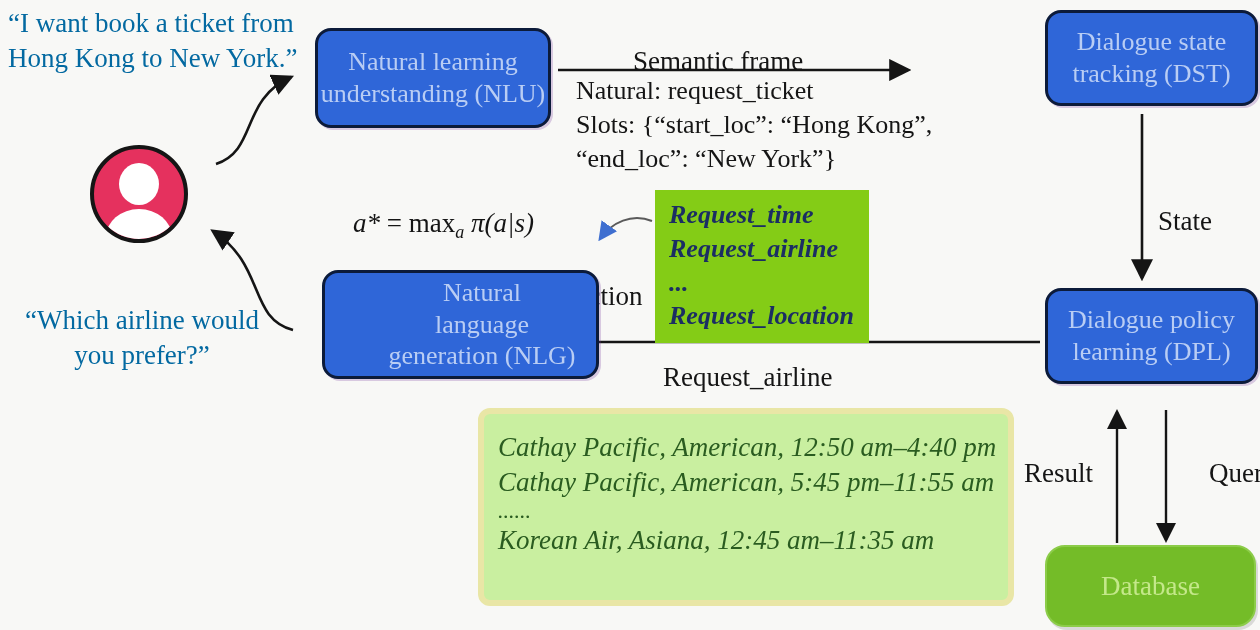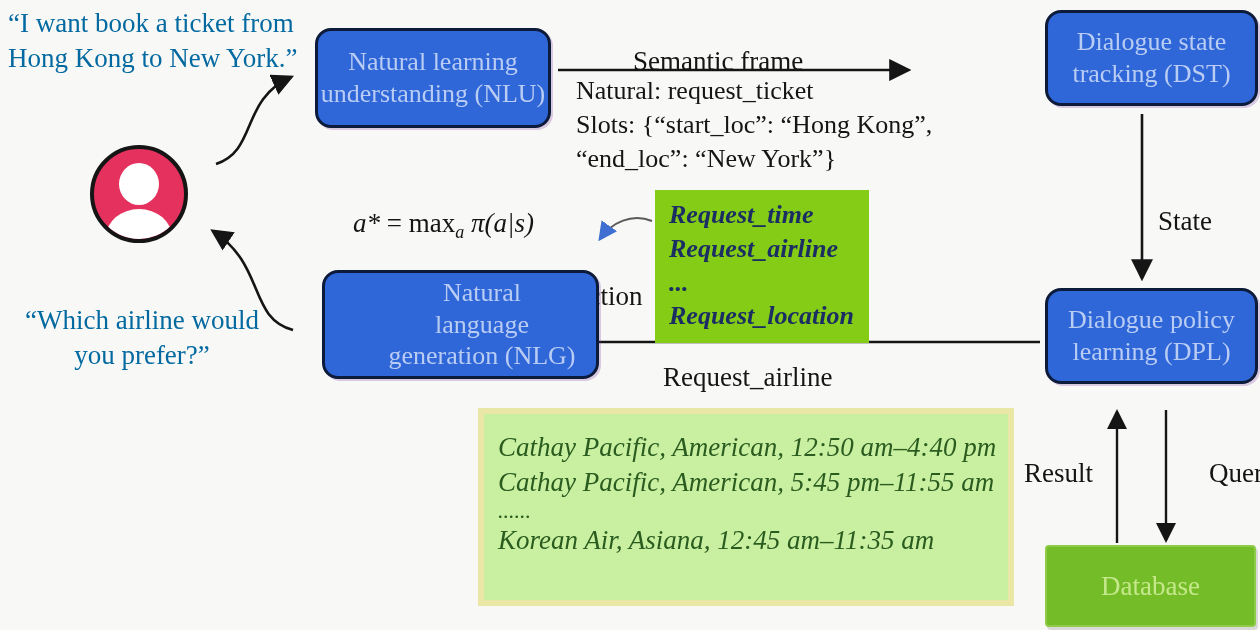--- a/index.html
+++ b/index.html
@@ -33,28 +33,28 @@
     background:#84cc16;
     color:#1b2e63;
     font-style:italic;
     font-weight:bold;
     font-size:26px;line-height:1.3;
     padding:8px 12px 10px 14px;
   }
   .hl-green{
     background:#c9efa0;
     border:6px solid #e9e6a6;
-    border-radius:0;
+    border-radius:12px;
     color:#2a5c20;
     font-style:italic;
     font-size:27px;line-height:1.28;
     padding:16px 10px 10px 14px;
   }
   .db{
-    border-radius:4px;
+    border-radius:20px;
     background:#74bc28;
     border:2px solid #8ccc49;
     color:#c4e88a;
     display:flex;align-items:center;justify-content:center;
     font-size:27px;
     box-shadow:2px 3px 0 rgba(0,0,0,.12);
   }
   .formula{font-size:27px;color:#151515;white-space:nowrap;}
   .formula .it{font-style:italic;}
   .formula sub{font-size:18px;}

